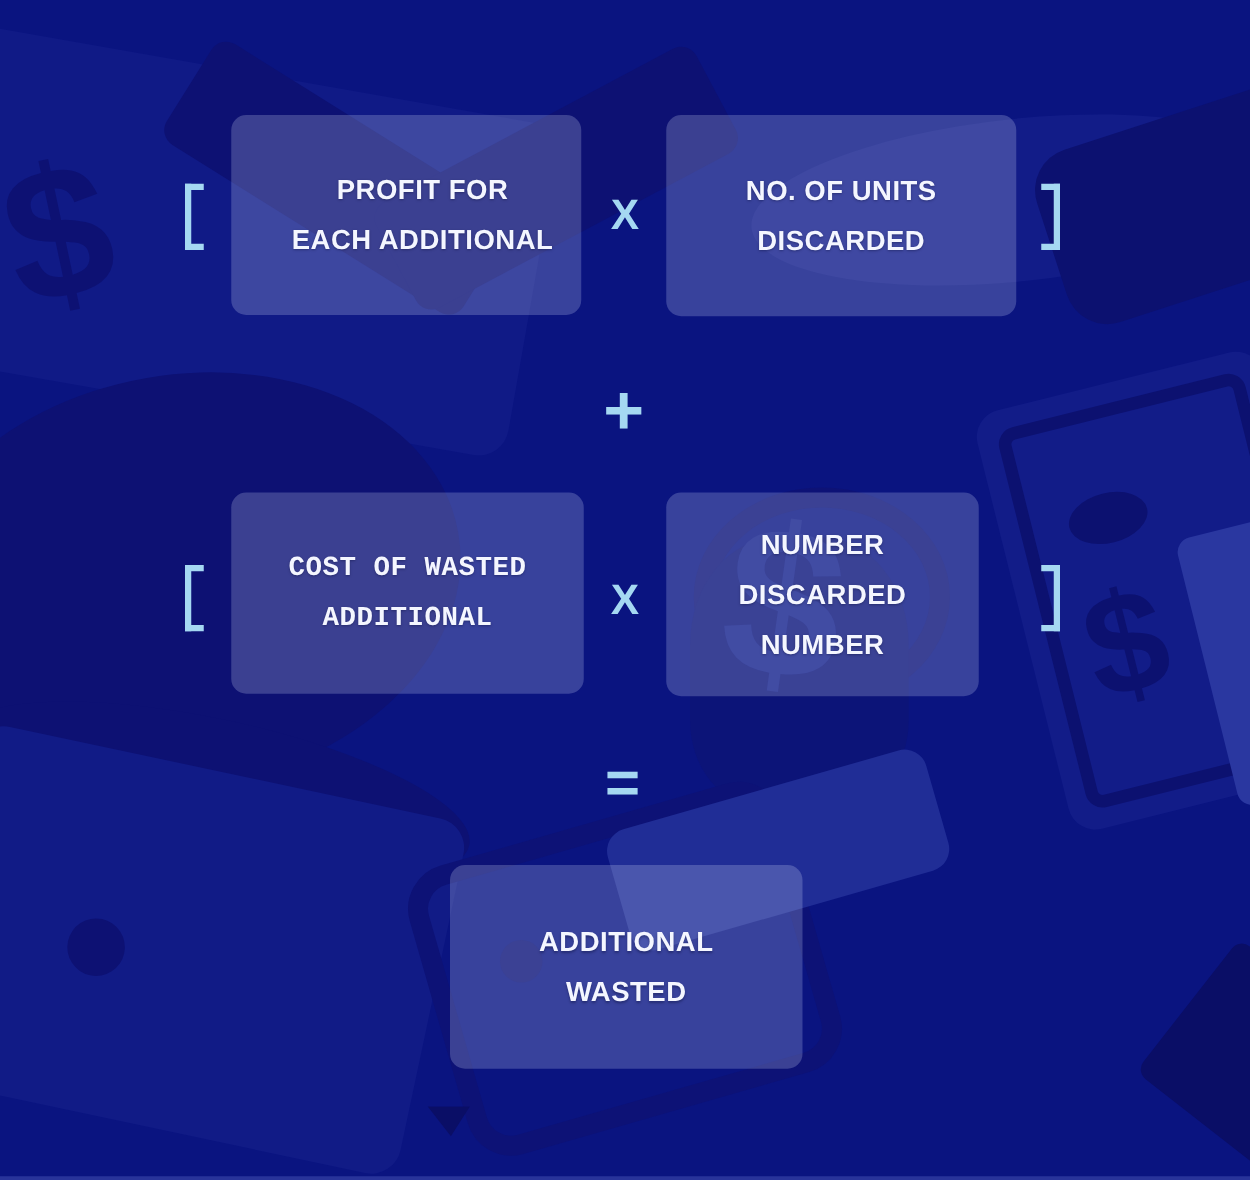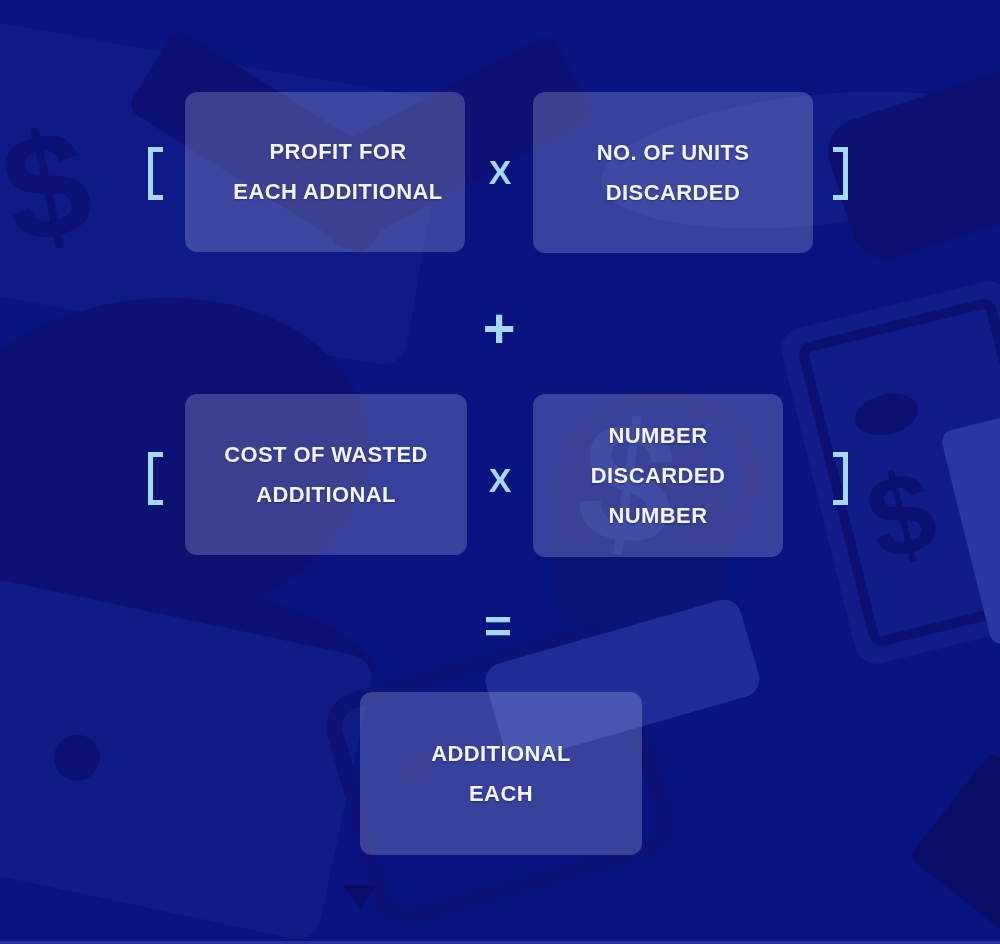--- a/index.html
+++ b/index.html
@@ -90,35 +90,35 @@
     <span class="term-line">NO. OF UNITS</span>
     <span class="term-line">DISCARDED</span>
   </div>
 
   <div class="bracket close" style="left:833px;top:147px;"></div>
 
   <div class="op op-plus" style="left:469px;top:294px;width:60px;height:66px;">+</div>
 
   <div class="bracket open" style="left:148px;top:452px;"></div>
 
-  <div class="term-box" style="left:185px;top:394px;width:282px;height:161px;">
+  <div class="term-box" style="left:185px;top:394px;width:282px;height:161px;font-family:Liberation Mono, monospace;">
     <span class="term-line">COST OF WASTED</span>
     <span class="term-line">ADDITIONAL</span>
   </div>
 
   <div class="op op-x" style="left:480px;top:458px;width:40px;height:44px;">X</div>
 
   <div class="term-box" style="left:533px;top:394px;width:250px;height:163px;">
     <span class="term-line">NUMBER</span>
     <span class="term-line">DISCARDED</span>
     <span class="term-line">NUMBER</span>
   </div>
 
   <div class="bracket close" style="left:833px;top:452px;"></div>
 
   <div class="op op-eq" style="left:468px;top:598px;width:60px;height:56px;">=</div>
 
   <div class="term-box" style="left:360px;top:692px;width:282px;height:163px;">
     <span class="term-line">ADDITIONAL</span>
-    <span class="term-line">EACH</span>
+    <span class="term-line">WASTED</span>
   </div>
 
 </div>
 
 </body></html>

